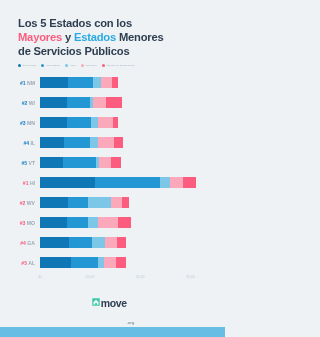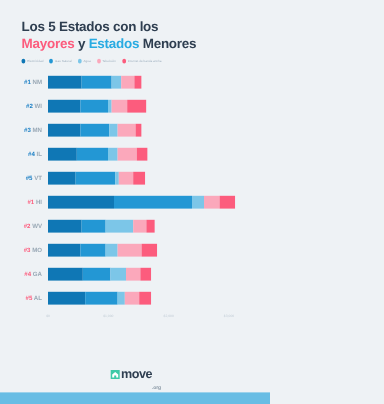--- a/index.html
+++ b/index.html
@@ -32,34 +32,35 @@
   .row-label { width:40px; text-align:right; padding-right:5px; font-size:5.1px; font-weight:700; white-space:nowrap; flex:none; }
   .row-state { color:#9aa9b6; font-weight:700; }
   .bar { height:11px; display:flex; overflow:hidden; }
   .seg { height:100%; }
 
   
   .axis { position:relative; margin-left:40px; margin-right:4px; height:12px; }
   .tick { position:absolute; top:2px; font-size:2.8px; color:#c3ced7; transform:translateX(-50%); white-space:nowrap; }
 
   
-  .footer { height:30px; display:flex; align-items:center; justify-content:center; gap:0; background:#eef2f5; }
+  .footer { height:30px; display:flex; justify-content:center; gap:0; background:#eef2f5; }
   .logo-house { width:10px; height:10px; flex:none; }
   .logo-word { font-size:10.5px; font-weight:700; color:#2e3e50; letter-spacing:-0.4px; }
   .logo-tld { font-size:4.2px; font-weight:700; color:#8a99a6; align-self:flex-end; padding-bottom:2px; letter-spacing:-0.1px; }
   .footer-bar { height:10px; background:#68bde4; }
 </style>
 </head>
 <body>
 
 <div class="poster">
 
   <div class="title-block">
     <div class="title-line t-navy">Los 5 Estados con los</div>
     <div class="title-line"><span class="t-pink">Mayores</span> <span class="t-navy">y</span> <span class="t-cyan">Estados</span> <span class="t-navy">Menores</span></div>
+    <div class="title-line t-navy">de Servicios Públicos</div>
   </div>
 
   <div class="legend" id="legend">
       <div class="lg-item">
         <span class="lg-dot" style="background: rgb(15, 119, 181);"></span>
         <span class="lg-label">Electricidad</span>
       </div>
       <div class="lg-item">
         <span class="lg-dot" style="background: rgb(35, 151, 212);"></span>
         <span class="lg-label">Gas Natural</span>

